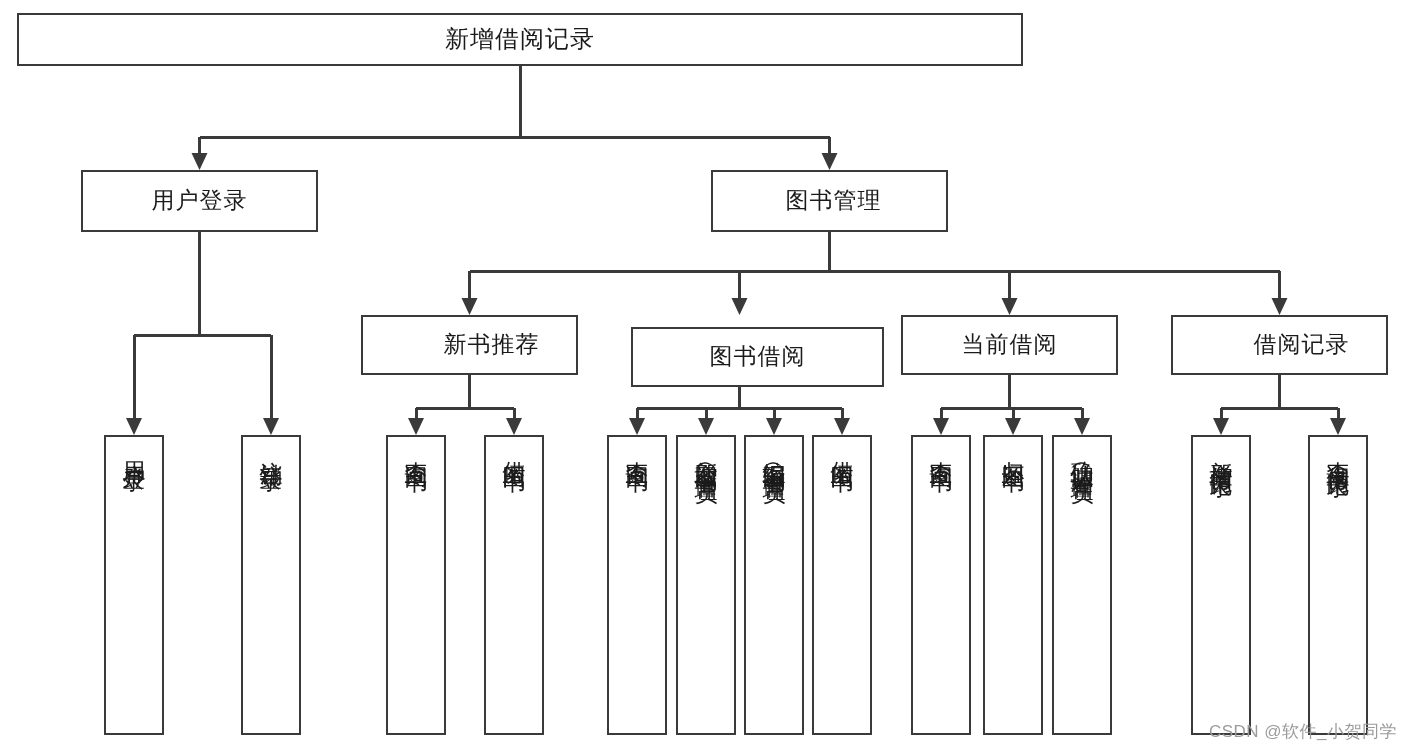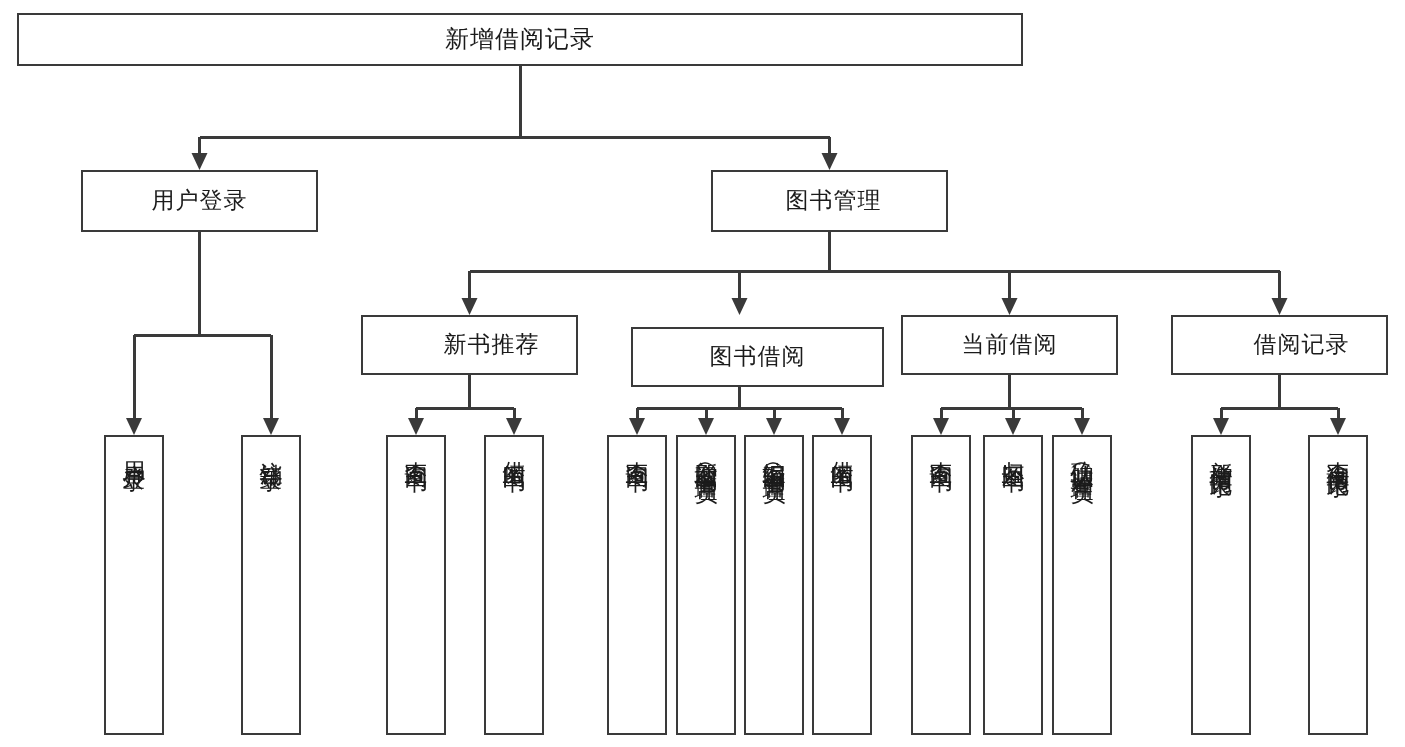--- a/index.html
+++ b/index.html
@@ -184,13 +184,14 @@
       <div class="node vert" style="left: 1052px; top: 435px; width: 60px; height: 300px; border-color: rgb(58, 58, 58); background: rgb(255, 255, 255);">
         <span class="label" style="color: rgb(27, 27, 27);">确认归还（管理员）</span>
       </div>
       <div class="node vert" style="left: 1191px; top: 435px; width: 60px; height: 300px; border-color: rgb(58, 58, 58); background: rgb(255, 255, 255);">
         <span class="label" style="color: rgb(27, 27, 27);">新增借阅记录</span>
       </div>
       <div class="node vert" style="left: 1308px; top: 435px; width: 60px; height: 300px; border-color: rgb(58, 58, 58); background: rgb(255, 255, 255);">
         <span class="label" style="color: rgb(27, 27, 27);">查询借阅记录</span>
       </div>
     </div>
+  <div id="watermark">CSDN @软件_小贺同学</div>
 </div>
 
 </body></html>

